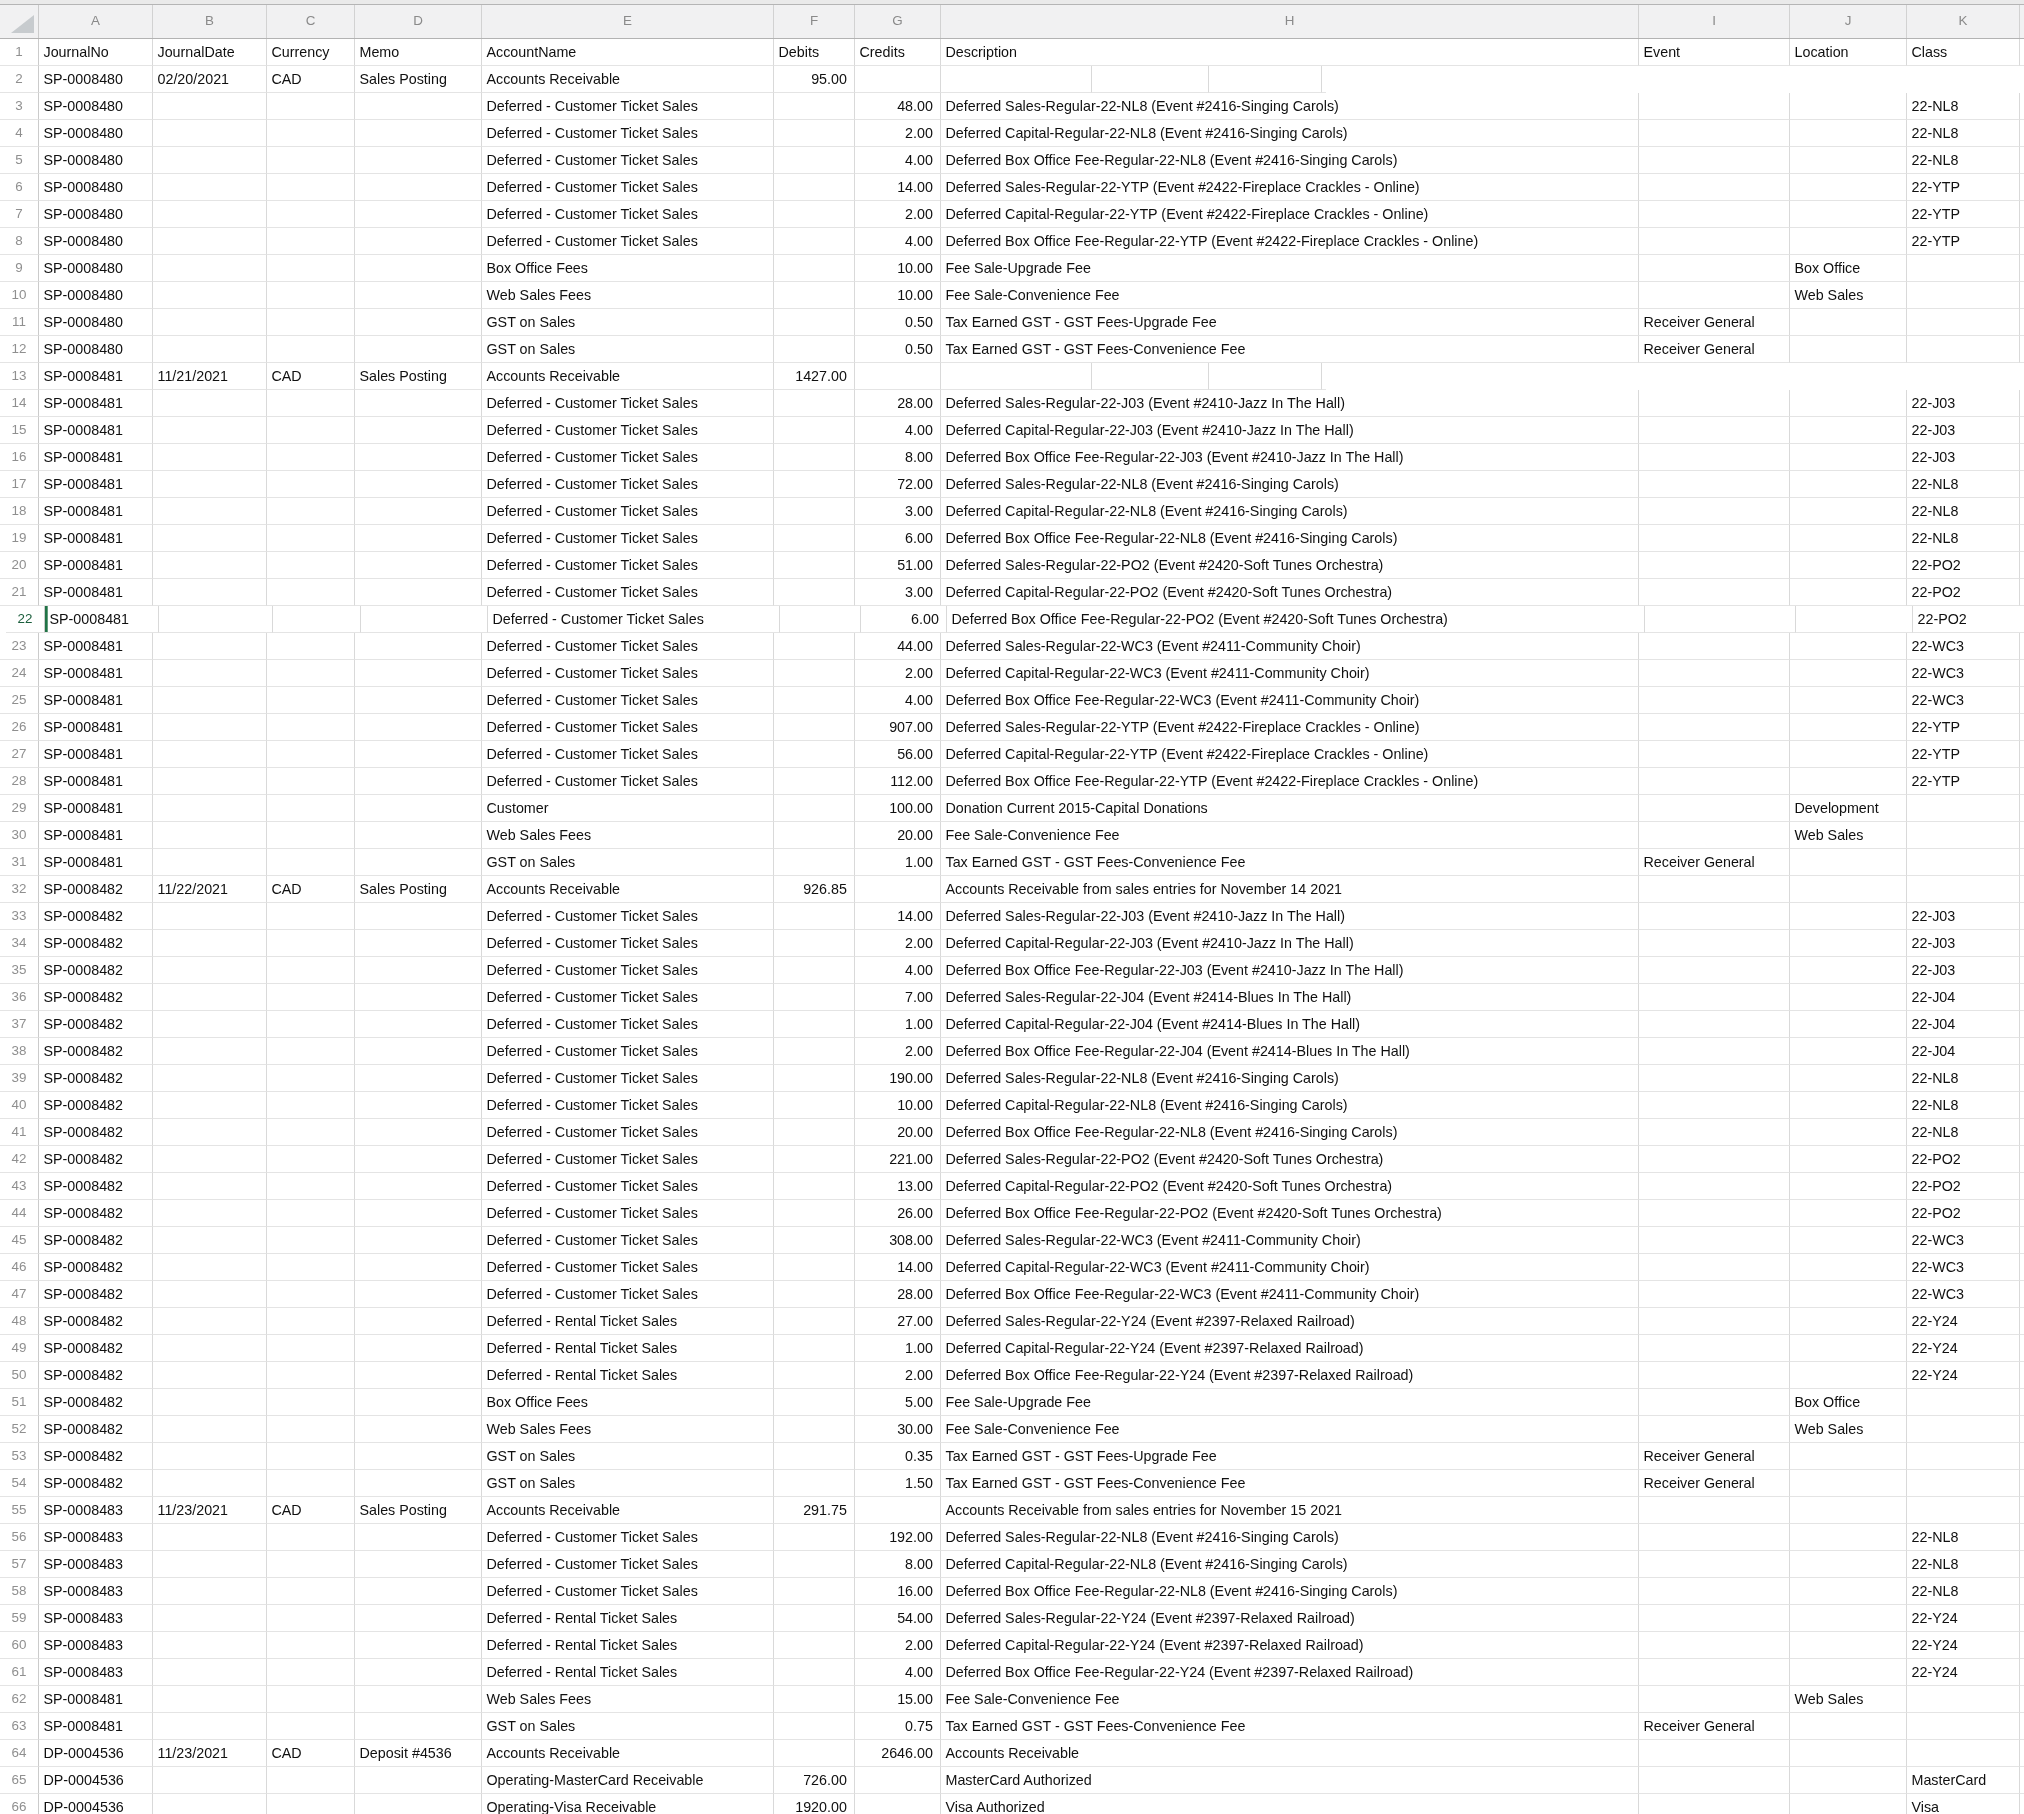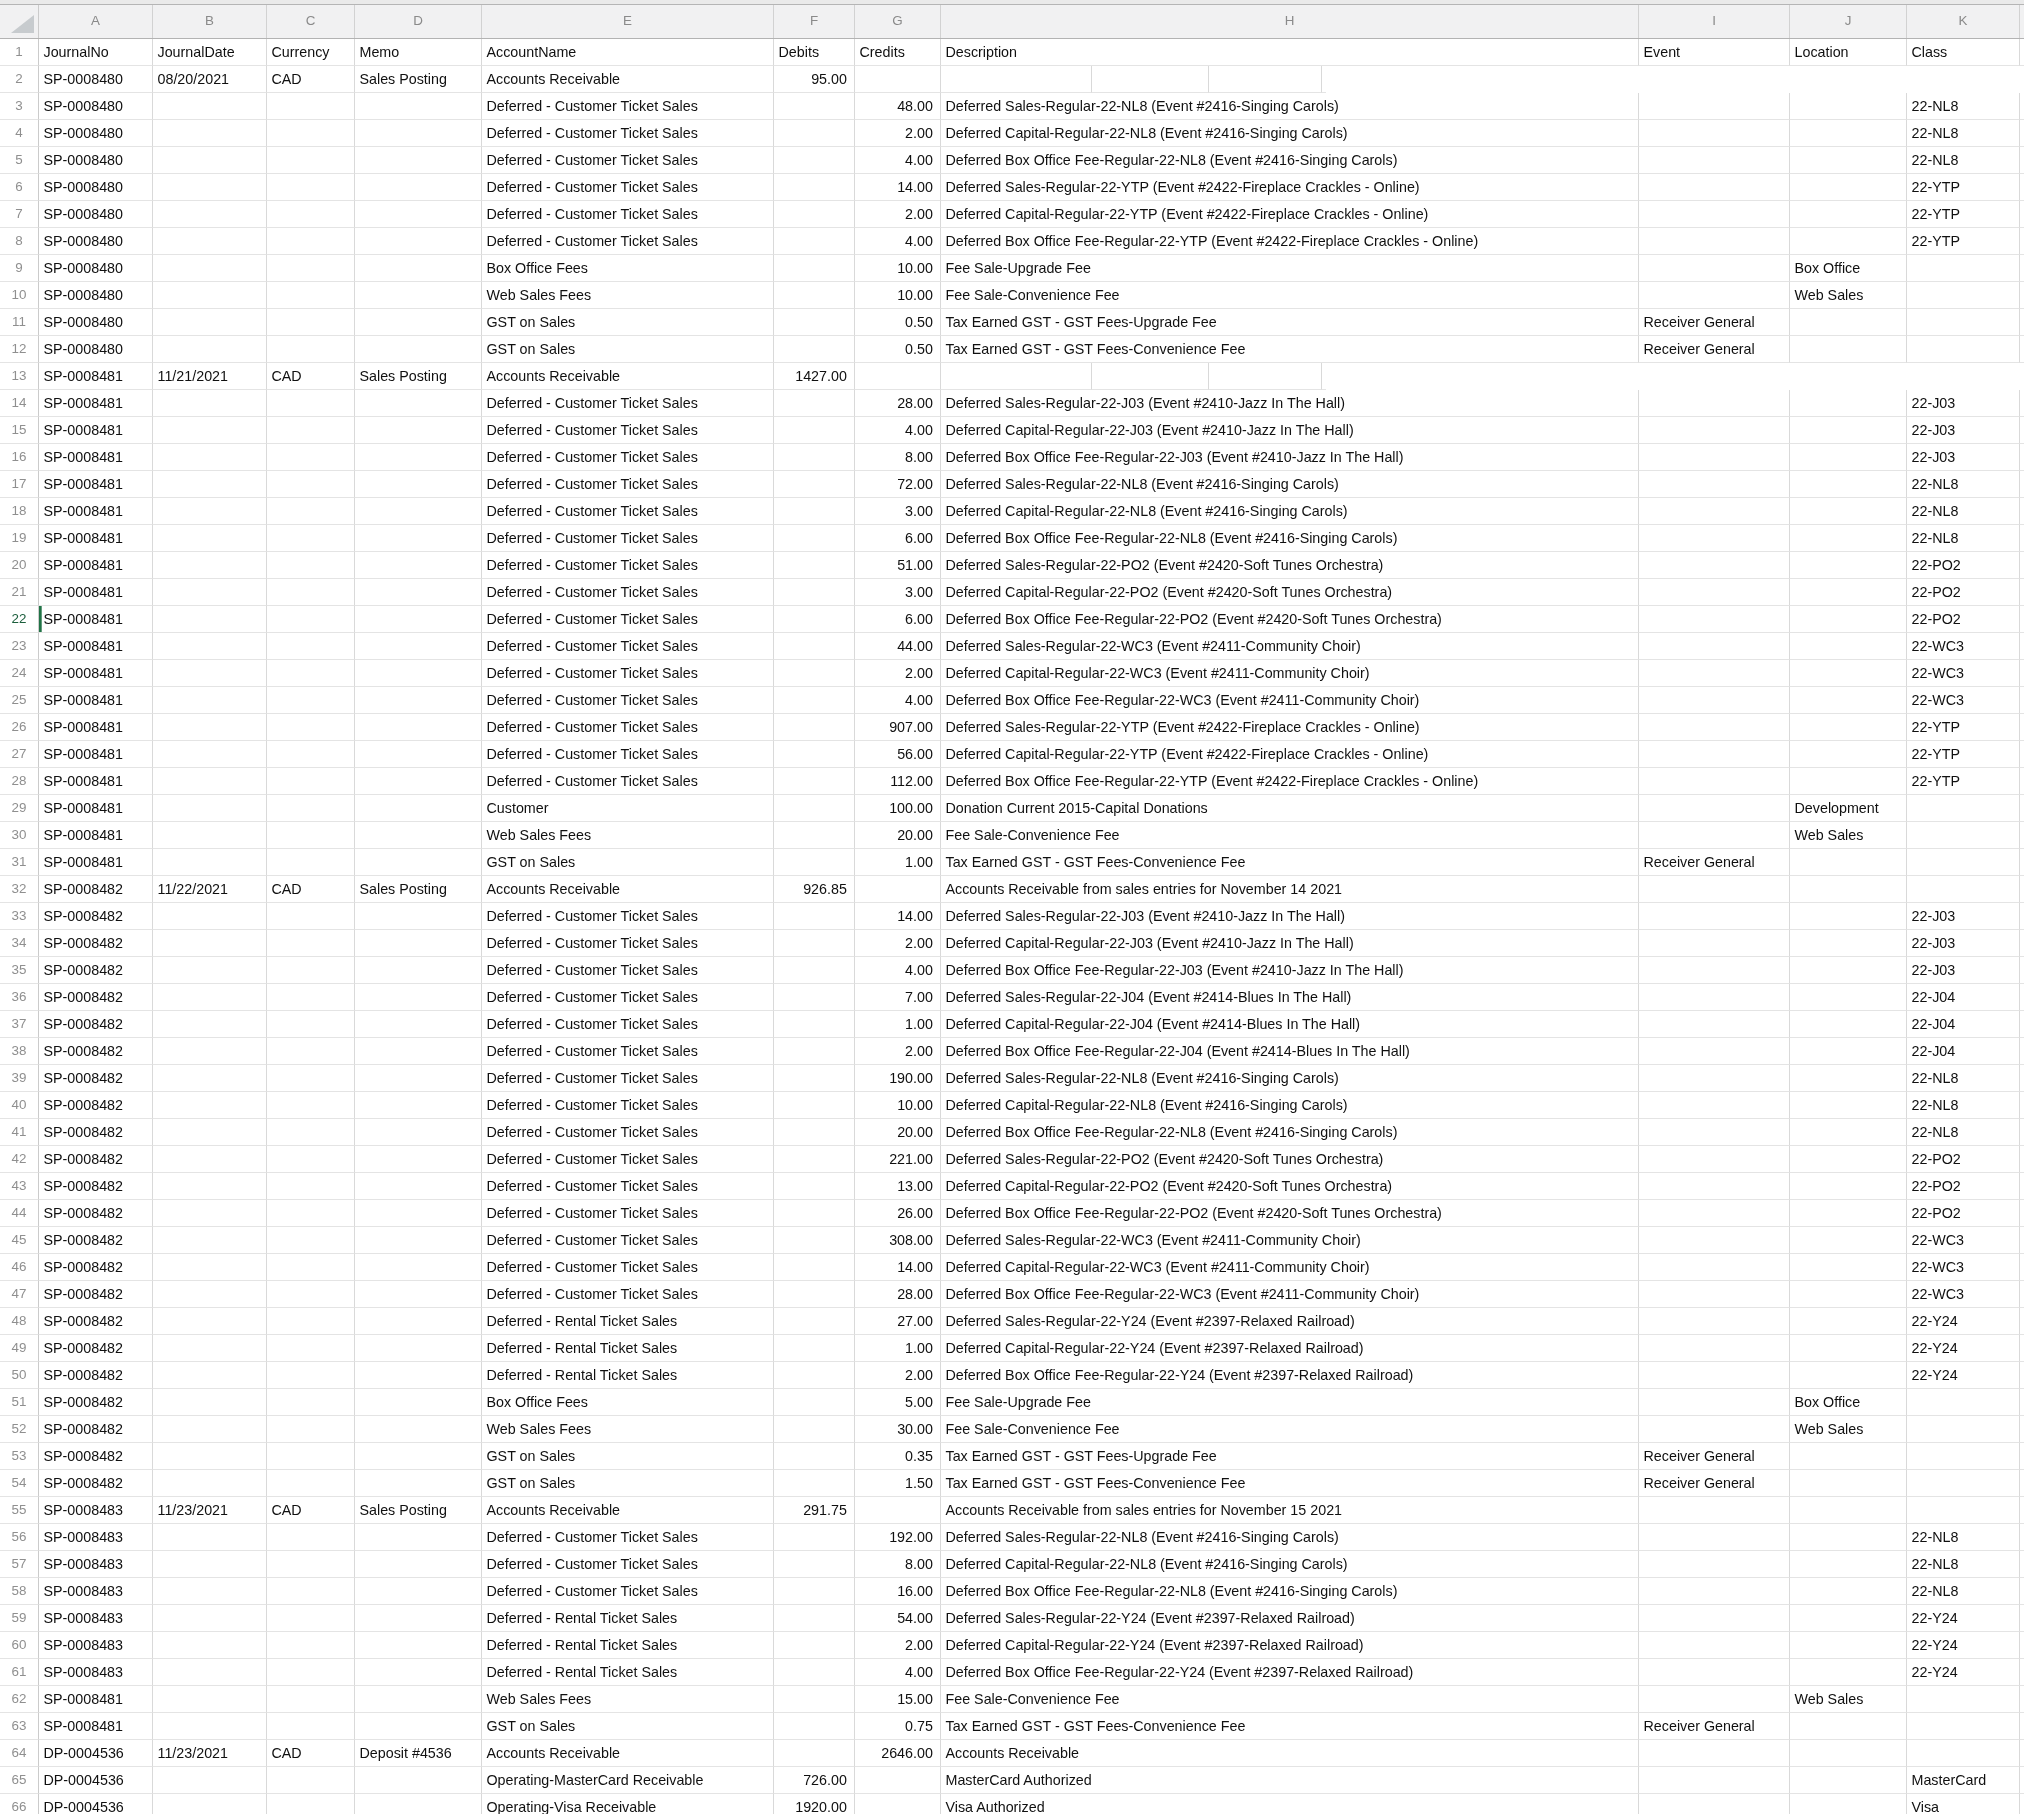--- a/index.html
+++ b/index.html
@@ -23,21 +23,21 @@
     color:#8f8f8f;font-size:13.4px;line-height:26px;text-align:center;}
   .cell{box-sizing:border-box;flex:none;background:#ffffff;
     border-right:0.9px solid #d9d9d9;border-bottom:0.9px solid #e4e4e4;
     font-size:14.3px;line-height:26px;color:#101010;
     padding:0 5.3px 0 4.5px;white-space:nowrap;overflow:hidden;}
   .num{text-align:right;padding-right:7.1px;}
   .c0{width:114px}.c1{width:114px}.c2{width:88px}.c3{width:127px}.c4{width:292px}
   .c5{width:81px}.c6{width:86px}.c7{width:698px}.c8{width:151px}.c9{width:117px}.c10{width:113px}
   .sliver{width:3.6px;padding:0;border-right:none;}
   .row.selected .c0{box-shadow:inset 2.7px 0 0 0 #217346;}
-  .row.selected .rownum{color:#1b5e3c;}
+  .row.selected .rownum{color:#1b5e3c;margin-left:6px;}
   .partialrow{height:11.6px;overflow:hidden;}
 </style>
 </head>
 <body>
 
 <div>
   <div class="topstrip"></div>
 
   <div class="colheaders">
     <div class="corner">
@@ -70,21 +70,21 @@
         <div class="cell c6">Credits</div>
         <div class="cell c7">Description</div>
         <div class="cell c8">Event</div>
         <div class="cell c9">Location</div>
         <div class="cell c10">Class</div>
         <div class="cell sliver"></div>
       </div>
       <div class="row">
     <div class="rownum">2</div>
   <div class="cell c0">SP-0008480</div>
-        <div class="cell c1">08/20/2021</div>
+        <div class="cell c1">02/20/2021</div>
         <div class="cell c2">CAD</div>
         <div class="cell c3">Sales Posting</div>
         <div class="cell c4">Accounts Receivable</div>
         <div class="cell c5 num">95.00</div>
         <div class="cell c6 num"></div>
         <div class="cell c8"></div>
         <div class="cell c9"></div>
         <div class="cell c10"></div>
         <div class="cell sliver"></div>
       </div>

